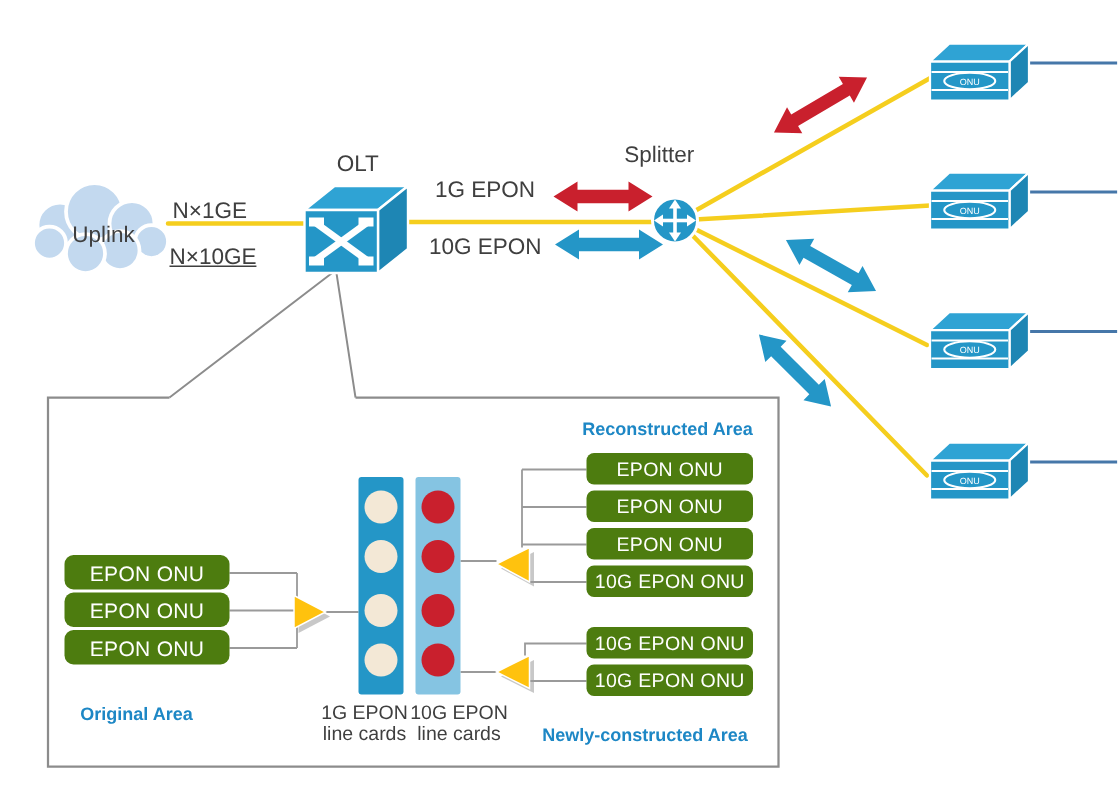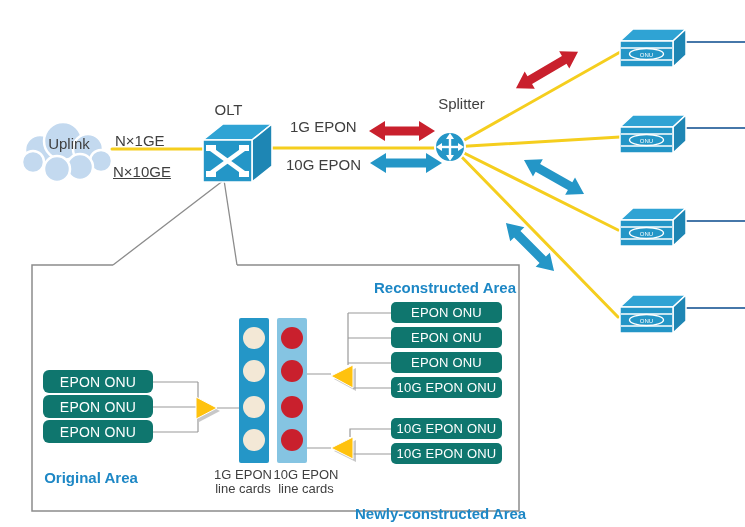--- a/index.html
+++ b/index.html
@@ -3,23 +3,23 @@
 <meta charset="utf-8">
 <style>
   html,body{margin:0;padding:0;background:#fff;}
   .stage{
     position:relative;width:745px;height:527px;background:#ffffff;
     font-family:"Liberation Sans", sans-serif;overflow:hidden;
   }
   .stage svg{position:absolute;left:0;top:0;}
   .lbl{position:absolute;color:#3f3f3f;font-size:15px;white-space:nowrap;}
   .lbl.center{text-align:center;}
-  .area-lbl{position:absolute;color:#1d87c5;font-size:15px;font-weight:bold;text-align:center;white-space:nowrap;}
+  .area-lbl{position:absolute;color:#1d87c5;font-size:12px;font-weight:bold;text-align:center;white-space:nowrap;}
   .pill{
-    position:absolute;background:#0f766e;color:#ffffff;border-radius:6px;
+    position:absolute;background:#4d7c0f;color:#ffffff;border-radius:6px;
     display:flex;align-items:center;justify-content:center;
     font-size:14px;letter-spacing:.2px;
   }
   .pill.small{font-size:13px;border-radius:5px;}
   .cardlbl{position:absolute;color:#3f3f3f;font-size:13px;line-height:14px;text-align:center;}
   .cardlbl span{display:block;}
 </style>
 </head>
 <body>
 
@@ -164,43 +164,43 @@
     <g>
       <polygon points="199,400 220,411 199,422" fill="#9a9a9a" opacity="0.55"></polygon>
       <polygon points="196,397 217,408 196,419" fill="#ffc20e" stroke="#ffffff" stroke-width="1"></polygon>
       <polygon points="334,379 356,368 356,391" fill="#9a9a9a" opacity="0.55"></polygon>
       <polygon points="331,376 353,365 353,388" fill="#ffc20e" stroke="#ffffff" stroke-width="1"></polygon>
       <polygon points="334,451 356,440 356,462" fill="#9a9a9a" opacity="0.55"></polygon>
       <polygon points="331,448 353,437 353,459" fill="#ffc20e" stroke="#ffffff" stroke-width="1"></polygon>
     </g>
   </svg>
 
-  <div class="lbl center" style="left:37px;top:135px;width:64px;">Uplink</div>
+  <div class="lbl center" style="left:37px;top:148px;width:64px;">Uplink</div>
   <div class="lbl" style="left:115px;top:132px;">N×1GE</div>
   <div class="lbl" style="left:113px;top:163px;text-decoration:underline;">N×10GE</div>
-  <div class="lbl center" style="left:201px;top:101px;width:55px;text-align:center;">OLT</div>
-  <div class="lbl center" style="left:429px;top:95px;width:65px;">Splitter</div>
+  <div class="lbl center" style="left:211px;top:101px;width:55px;text-align:center;">OLT</div>
+  <div class="lbl center" style="left:407px;top:95px;width:65px;">Splitter</div>
   <div class="lbl" style="left:290px;top:118px;">1G EPON</div>
   <div class="lbl" style="left:286px;top:156px;">10G EPON</div>
 
   <div class="pill" style="left:43px;top:370px;width:110px;height:23px;">EPON ONU</div>
   <div class="pill" style="left:43px;top:395px;width:110px;height:23px;">EPON ONU</div>
   <div class="pill" style="left:43px;top:420px;width:110px;height:23px;">EPON ONU</div>
 
   <div class="pill small" style="left:391px;top:302px;width:111px;height:21px;">EPON ONU</div>
   <div class="pill small" style="left:391px;top:327px;width:111px;height:21px;">EPON ONU</div>
   <div class="pill small" style="left:391px;top:352px;width:111px;height:21px;">EPON ONU</div>
   <div class="pill small" style="left:391px;top:377px;width:111px;height:21px;">10G EPON ONU</div>
 
   <div class="pill small" style="left:391px;top:418px;width:111px;height:21px;">10G EPON ONU</div>
   <div class="pill small" style="left:391px;top:443px;width:111px;height:21px;">10G EPON ONU</div>
 
   <div class="area-lbl" style="left:41px;top:469px;width:100px;text-align:center;">Original Area</div>
   <div class="area-lbl" style="left:370px;top:279px;width:150px;">Reconstructed Area</div>
-  <div class="area-lbl" style="left:355px;top:505px;width:150px;">Newly-constructed Area</div>
+  <div class="area-lbl" style="left:355px;top:483px;width:150px;">Newly-constructed Area</div>
 
   <div class="cardlbl" style="left:203px;top:468px;width:80px;">
     <span>1G EPON</span>
     <span>line cards</span>
   </div>
   <div class="cardlbl" style="left:266px;top:468px;width:80px;">
     <span>10G EPON</span>
     <span>line cards</span>
   </div>
 

